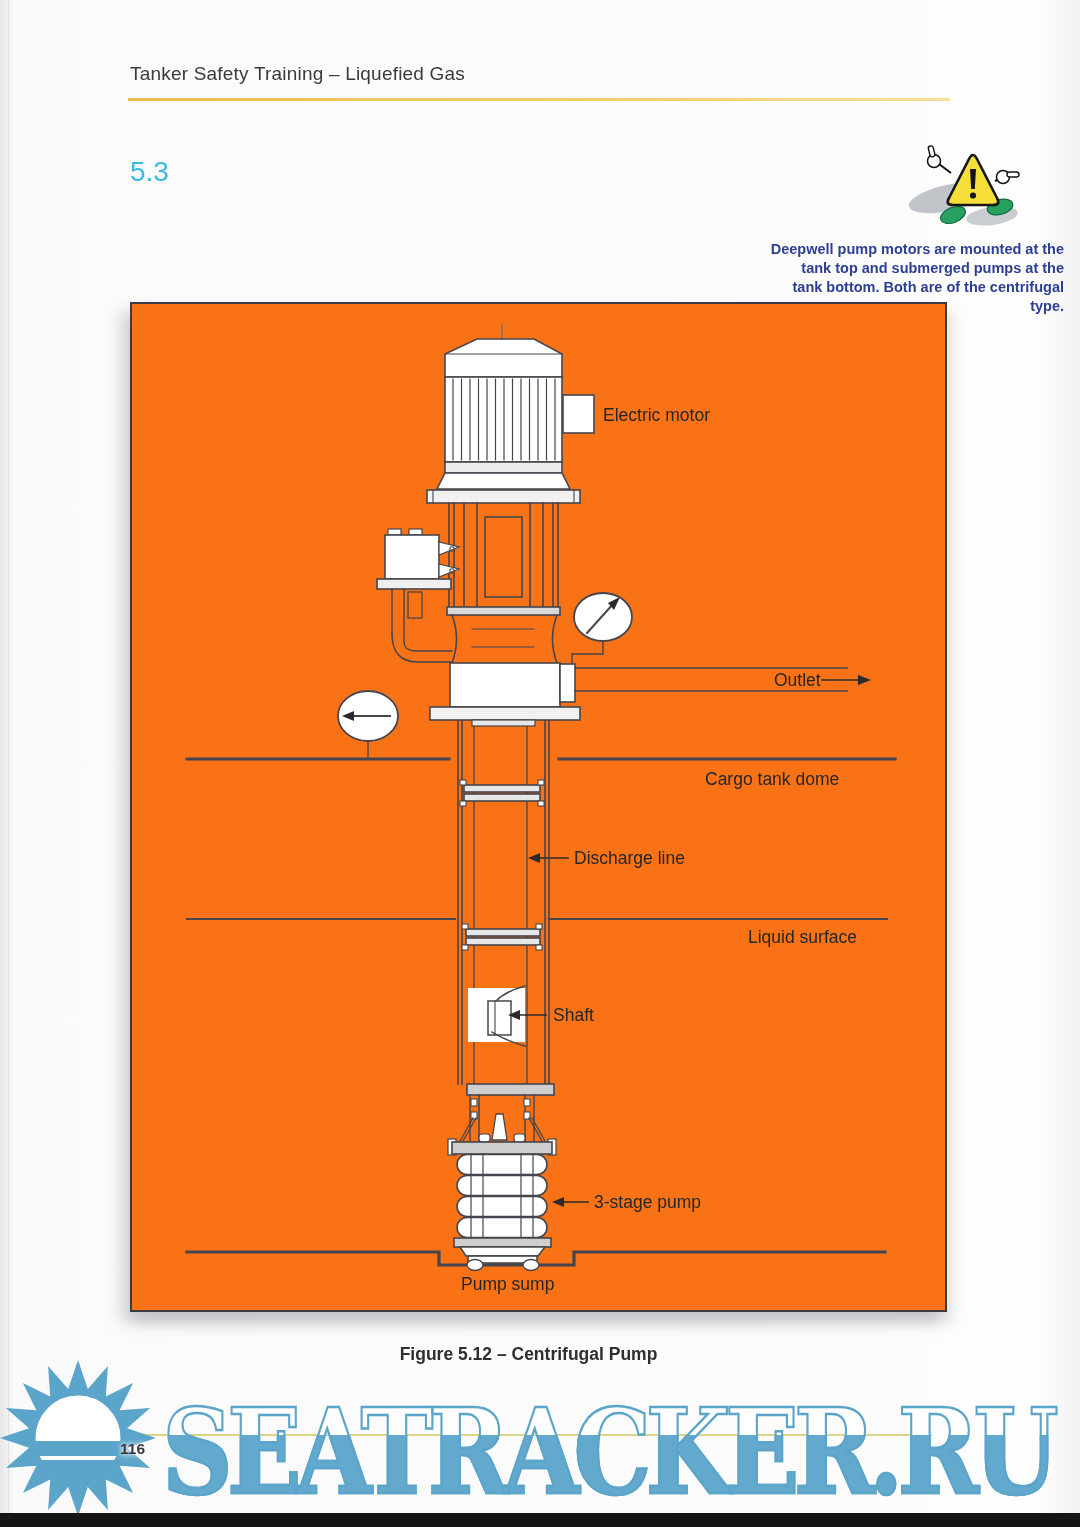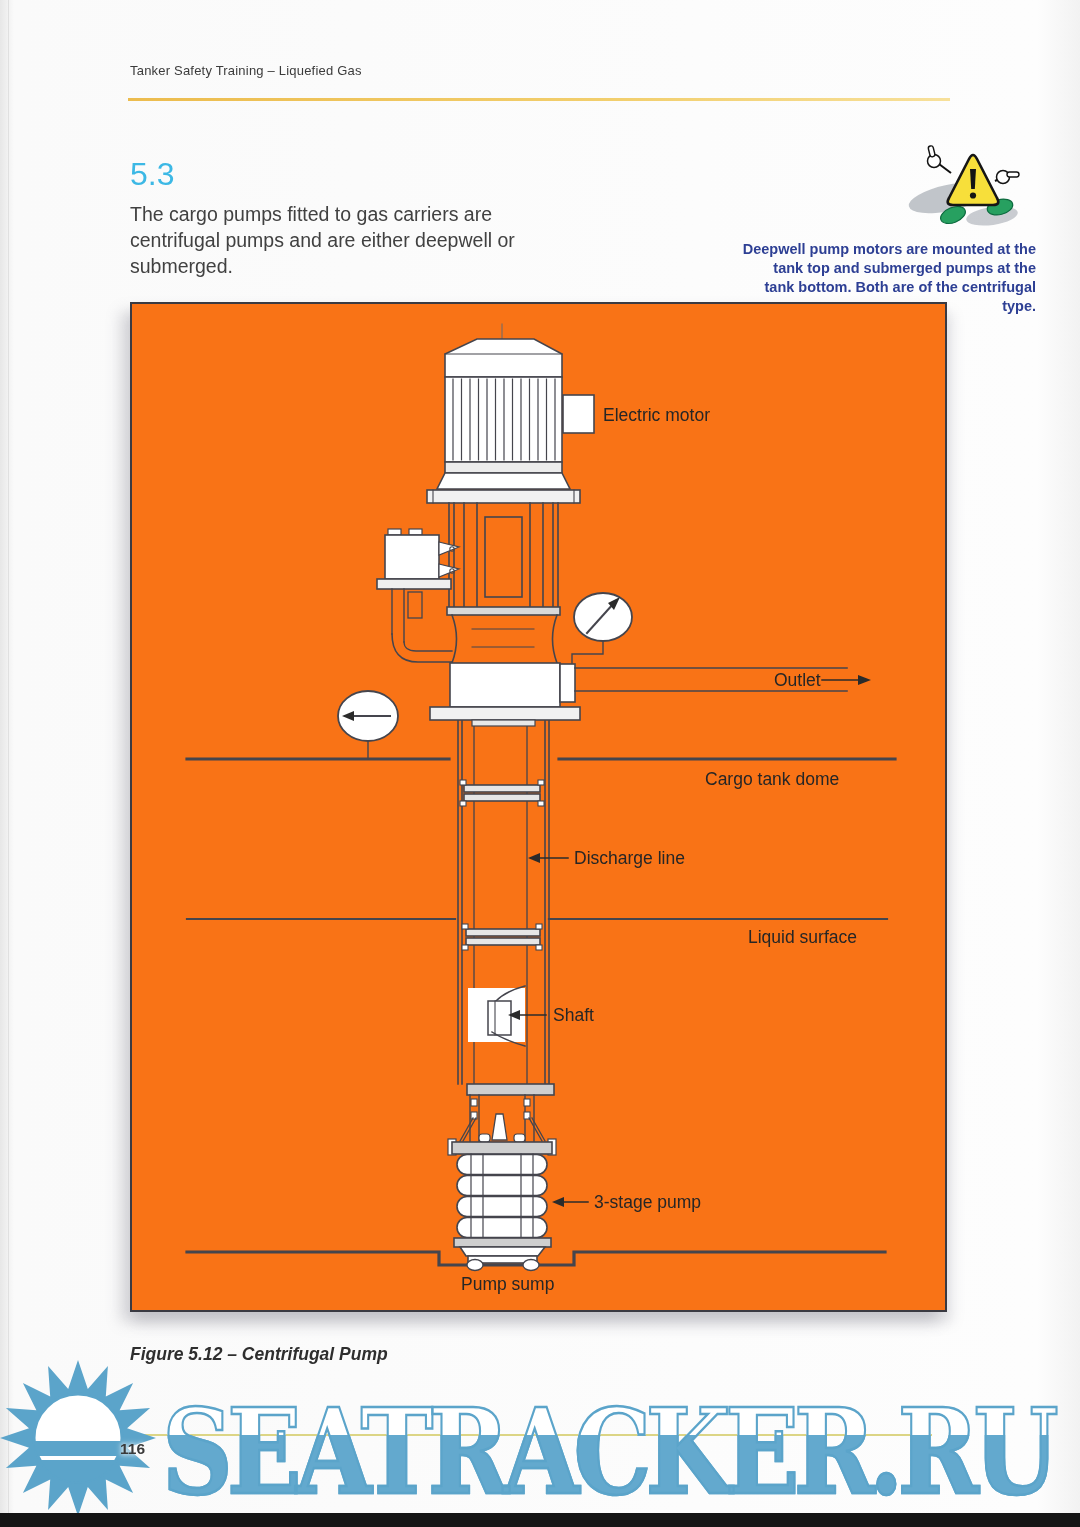--- a/index.html
+++ b/index.html
@@ -2,40 +2,40 @@
 <html><head>
 <meta charset="utf-8">
 <style>
   html,body{margin:0;padding:0;}
   body{width:1080px;height:1527px;position:relative;overflow:hidden;
        font-family:"Liberation Sans", sans-serif;color:#3c3c3c;
        background:linear-gradient(to right,#e7e7e7 0,#fafafa 14px,#fdfdfd 96%,#f2f2f2 100%);}
   .page{position:absolute;inset:0;}
   .edge-line{position:absolute;left:8px;top:0;width:1px;height:100%;background:#e0e0e0;}
 
-  .header-title{position:absolute;left:130px;top:63px;font-size:13px;color:#3b3b3b;letter-spacing:.2px;}
+  .header-title{position:absolute;left:130px;top:63px;font-size:19px;color:#3b3b3b;letter-spacing:.2px;}
   .header-rule{position:absolute;left:128px;top:98px;width:822px;height:2.5px;
                background:linear-gradient(to right,#ecbc4e,#f2cf6e 60%,#f7e09a);}
 
   .section-line{position:absolute;left:130px;top:156px;display:flex;gap:22px;
-                font-size:32px;color:#3cb8e5;}
+                font-size:28px;color:#3cb8e5;}
   .intro{position:absolute;left:130px;top:202px;width:398px;font-size:19.5px;
          line-height:1.33;color:#414141;}
 
-  .note{position:absolute;left:740px;top:240px;width:296px;text-align:right;
+  .note{position:absolute;left:768px;top:240px;width:296px;text-align:right;
         font-size:14.5px;font-weight:bold;color:#2d3f94;line-height:1.3;}
 
   .figure-box{position:absolute;left:130px;top:302px;width:813px;height:1006px;
               border:2px solid #3a3a42;background:#f97316;
               box-shadow:-9px 10px 14px rgba(110,110,125,.28), 5px 11px 12px rgba(110,110,125,.18);}
   .figure-box svg{position:absolute;left:0;top:0;}
   .diagram-text{font-family:"Liberation Sans",sans-serif;font-size:17.5px;fill:#262626;}
 
-  .caption{position:absolute;left:130px;top:1344px;width:813px;
-           font-size:17.5px;font-weight:bold;color:#2e2e2e;font-style:italic;}
+  .caption{position:absolute;left:122px;top:1344px;width:813px;text-align:center;
+           font-size:17.5px;font-weight:bold;color:#2e2e2e;}
 
   .footer-rule{position:absolute;left:120px;top:1434px;width:812px;height:2px;background:#dcd585;}
   .page-number{position:absolute;left:120px;top:1440px;font-size:15.5px;color:#3a3a3a;z-index:6;
                text-shadow:0 0 4px #fff,0 0 7px #fff;font-weight:bold;}
 
   .sun{position:absolute;left:0px;top:1360px;z-index:4;}
   .wm-text{position:absolute;left:162px;top:1390px;z-index:5;
            font-family:"DejaVu Serif",serif;font-weight:bold;
            font-size:118px;line-height:1.05;letter-spacing:-7px;white-space:nowrap;
            transform:scaleX(.83);transform-origin:left top;
@@ -51,21 +51,20 @@
 
 <div class="page">
   <div class="edge-line"></div>
 
   <div class="header-title">Tanker Safety Training – Liquefied Gas</div>
   <div class="header-rule"></div>
 
   <div class="section-line">
     <span>5.3</span>
   </div>
-  <div class="intro">The cargo pumps fitted to gas carriers are centrifugal pumps and are either deepwell or submerged.</div>
 
   <svg class="warning-art" width="145" height="110" viewBox="900 140 145 110">
     <ellipse cx="948" cy="198" rx="40" ry="13" fill="#b2b7bd" opacity="0.8" transform="rotate(-12 948 198)"></ellipse>
     <ellipse cx="992" cy="216" rx="26" ry="9" fill="#b2b7bd" opacity="0.7" transform="rotate(-8 992 216)"></ellipse>
     <line x1="960" y1="205" x2="956" y2="212" stroke="#111" stroke-width="2.4"></line>
     <line x1="986" y1="204" x2="992" y2="204" stroke="#111" stroke-width="2.4"></line>
     <ellipse cx="953" cy="215" rx="13" ry="7.5" fill="#27a060" stroke="#0d6b3f" stroke-width="1.2" transform="rotate(-22 953 215)"></ellipse>
     <ellipse cx="1000" cy="207" rx="13" ry="7.5" fill="#27a060" stroke="#0d6b3f" stroke-width="1.2" transform="rotate(-14 1000 207)"></ellipse>
     <line x1="951" y1="173" x2="939" y2="164" stroke="#111" stroke-width="2"></line>
     <line x1="995" y1="181" x2="1001" y2="178" stroke="#111" stroke-width="2"></line>

